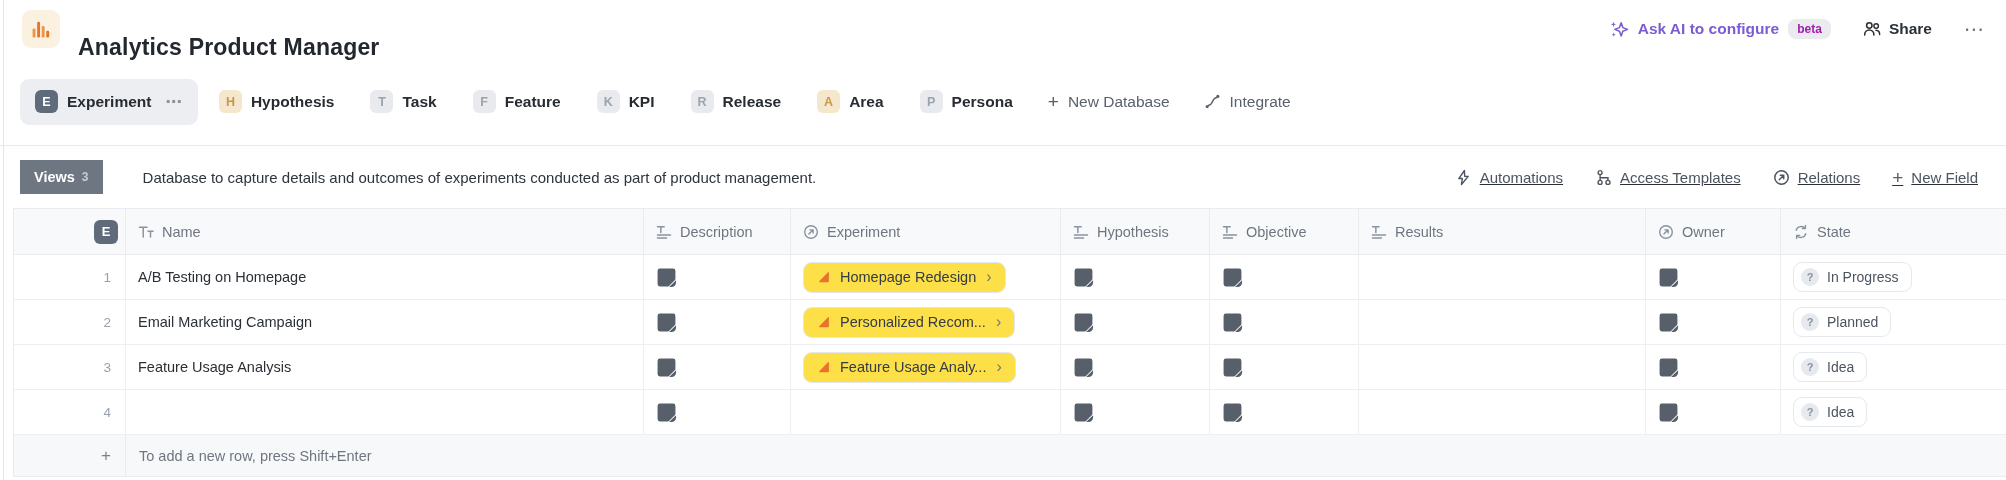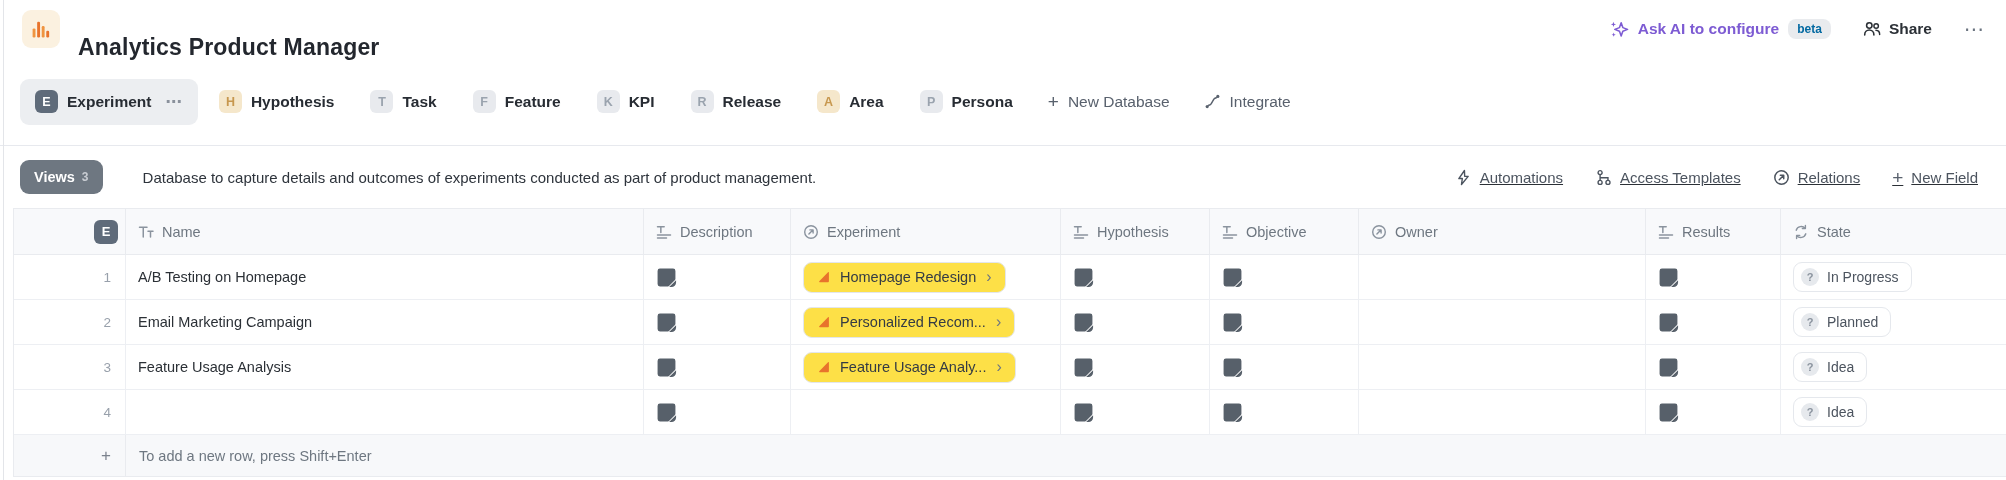--- a/index.html
+++ b/index.html
@@ -10,39 +10,39 @@
   }
   body::before { content:''; position:absolute; left:3px; top:0; bottom:0; width:1px; background:#e3e5e9; }
 
   
   .topbar { display:flex; align-items:center; height:58px; padding:0 20px 0 22px; }
   .appicon { width:38px; height:38px; border-radius:9px; background:#fbf1e0; display:flex; align-items:center; justify-content:center; flex:none; }
   .appicon svg { width:24px; height:24px; }
   .page-title { font-size:23px; font-weight:700; color:#23272e; margin-left:18px; letter-spacing:.2px;margin-top:36px; }
   .top-right { margin-left:auto; display:flex; align-items:center; gap:32px; }
   .askai { display:flex; align-items:center; gap:9px; color:#7d5bd3; font-size:15.5px; font-weight:600; cursor:pointer; }
-  .beta-badge { background:#e9ebee; color:#0369a1; font-size:12px; font-weight:600; padding:3px 9px; border-radius:8px; }
+  .beta-badge { background:#e9ebee; color:#a21caf; font-size:12px; font-weight:600; padding:3px 9px; border-radius:8px; }
   .share-btn { display:flex; align-items:center; gap:8px; color:#2b3036; font-size:15.5px; font-weight:600; cursor:pointer; }
   .dots-glyph { color:#6b7480; font-size:20px; letter-spacing:2px; line-height:1; }
 
   
   .tabbar { display:flex; align-items:center; height:88px; padding:0 20px; border-bottom:1px solid #e7e9ee; gap:6px; }
   .tab { display:flex; align-items:center; gap:9px; height:46px; padding:0 15px; border-radius:9px; font-size:15.5px; font-weight:600; color:#272c33; cursor:pointer; white-space:nowrap; }
   .tab.active { background:#eceef1; }
   .tb { width:23px; height:23px; border-radius:6px; display:flex; align-items:center; justify-content:center; font-size:12.5px; font-weight:700; flex:none; }
   .tb.dark { background:#5f6b7a; color:#ffffff; }
   .tb.tan  { background:#f5e7cb; color:#c7974e; }
   .tb.gray { background:#e8eaee; color:#9aa3ae; }
   .tab .tdots { font-size:16px; color:#8a919c; letter-spacing:1.5px; margin-left:5px; }
   .tab-action { display:flex; align-items:center; gap:9px; color:#59616d; font-size:15.5px; font-weight:500; padding:0 14px; cursor:pointer; white-space:nowrap; }
   .plus-glyph { font-size:19px; font-weight:400; line-height:1; color:#59616d; }
 
   
   .viewsbar { display:flex; align-items:center; height:62px; padding:0 28px 0 20px; }
-  .views-btn { background:#6e7781; color:#fff; font-size:14.5px; font-weight:700; padding:9px 14px; border-radius:9px; display:flex; gap:7px; align-items:center; cursor:pointer; }
+  .views-btn { background:#6e7781; color:#fff; font-size:14.5px; font-weight:700; padding:9px 14px; border-radius:0; display:flex; gap:7px; align-items:center; cursor:pointer; }
   .views-count { color:#c9cdd3; font-size:12px; font-weight:700; }
   .views-desc { margin-left:40px; font-size:15px; color:#2e343c; }
   .views-actions { margin-left:auto; display:flex; gap:32px; align-items:center;text-decoration:underline; }
   .vaction { display:flex; gap:8px; align-items:center; font-size:15px; color:#4c545f; font-weight:500; cursor:pointer; white-space:nowrap; }
   .vaction svg { width:17px; height:17px; color:#4c545f; }
 
   
   .dbtable { margin-left:13px; border-left:1px solid #e9ebef; border-top:1px solid #e9ebef; }
   .grid { display:grid; grid-template-columns:112px 518px 147px 270px 149px 149px 287px 135px 1fr; }
   .thead { height:46px; background:#f8f9fb; border-bottom:1px solid #e9ebef; }
@@ -263,29 +263,29 @@
       <span>Hypothesis</span>
     </div>
     <div class="th">
       <svg>
           <use href="#i-textarea"></use>
         </svg>
       <span>Objective</span>
     </div>
     <div class="th">
       <svg>
+          <use href="#i-textarea"></use>
+        </svg>
+      <span>Results</span>
+    </div>
+    <div class="th">
+      <svg>
           <use href="#i-relation"></use>
         </svg>
       <span>Owner</span>
-    </div>
-    <div class="th">
-      <svg>
-          <use href="#i-textarea"></use>
-        </svg>
-      <span>Results</span>
     </div>
     <div class="th">
       <svg>
           <use href="#i-state"></use>
         </svg>
       <span>State</span>
     </div>
   </div>
 
   <div class="grid trow">

